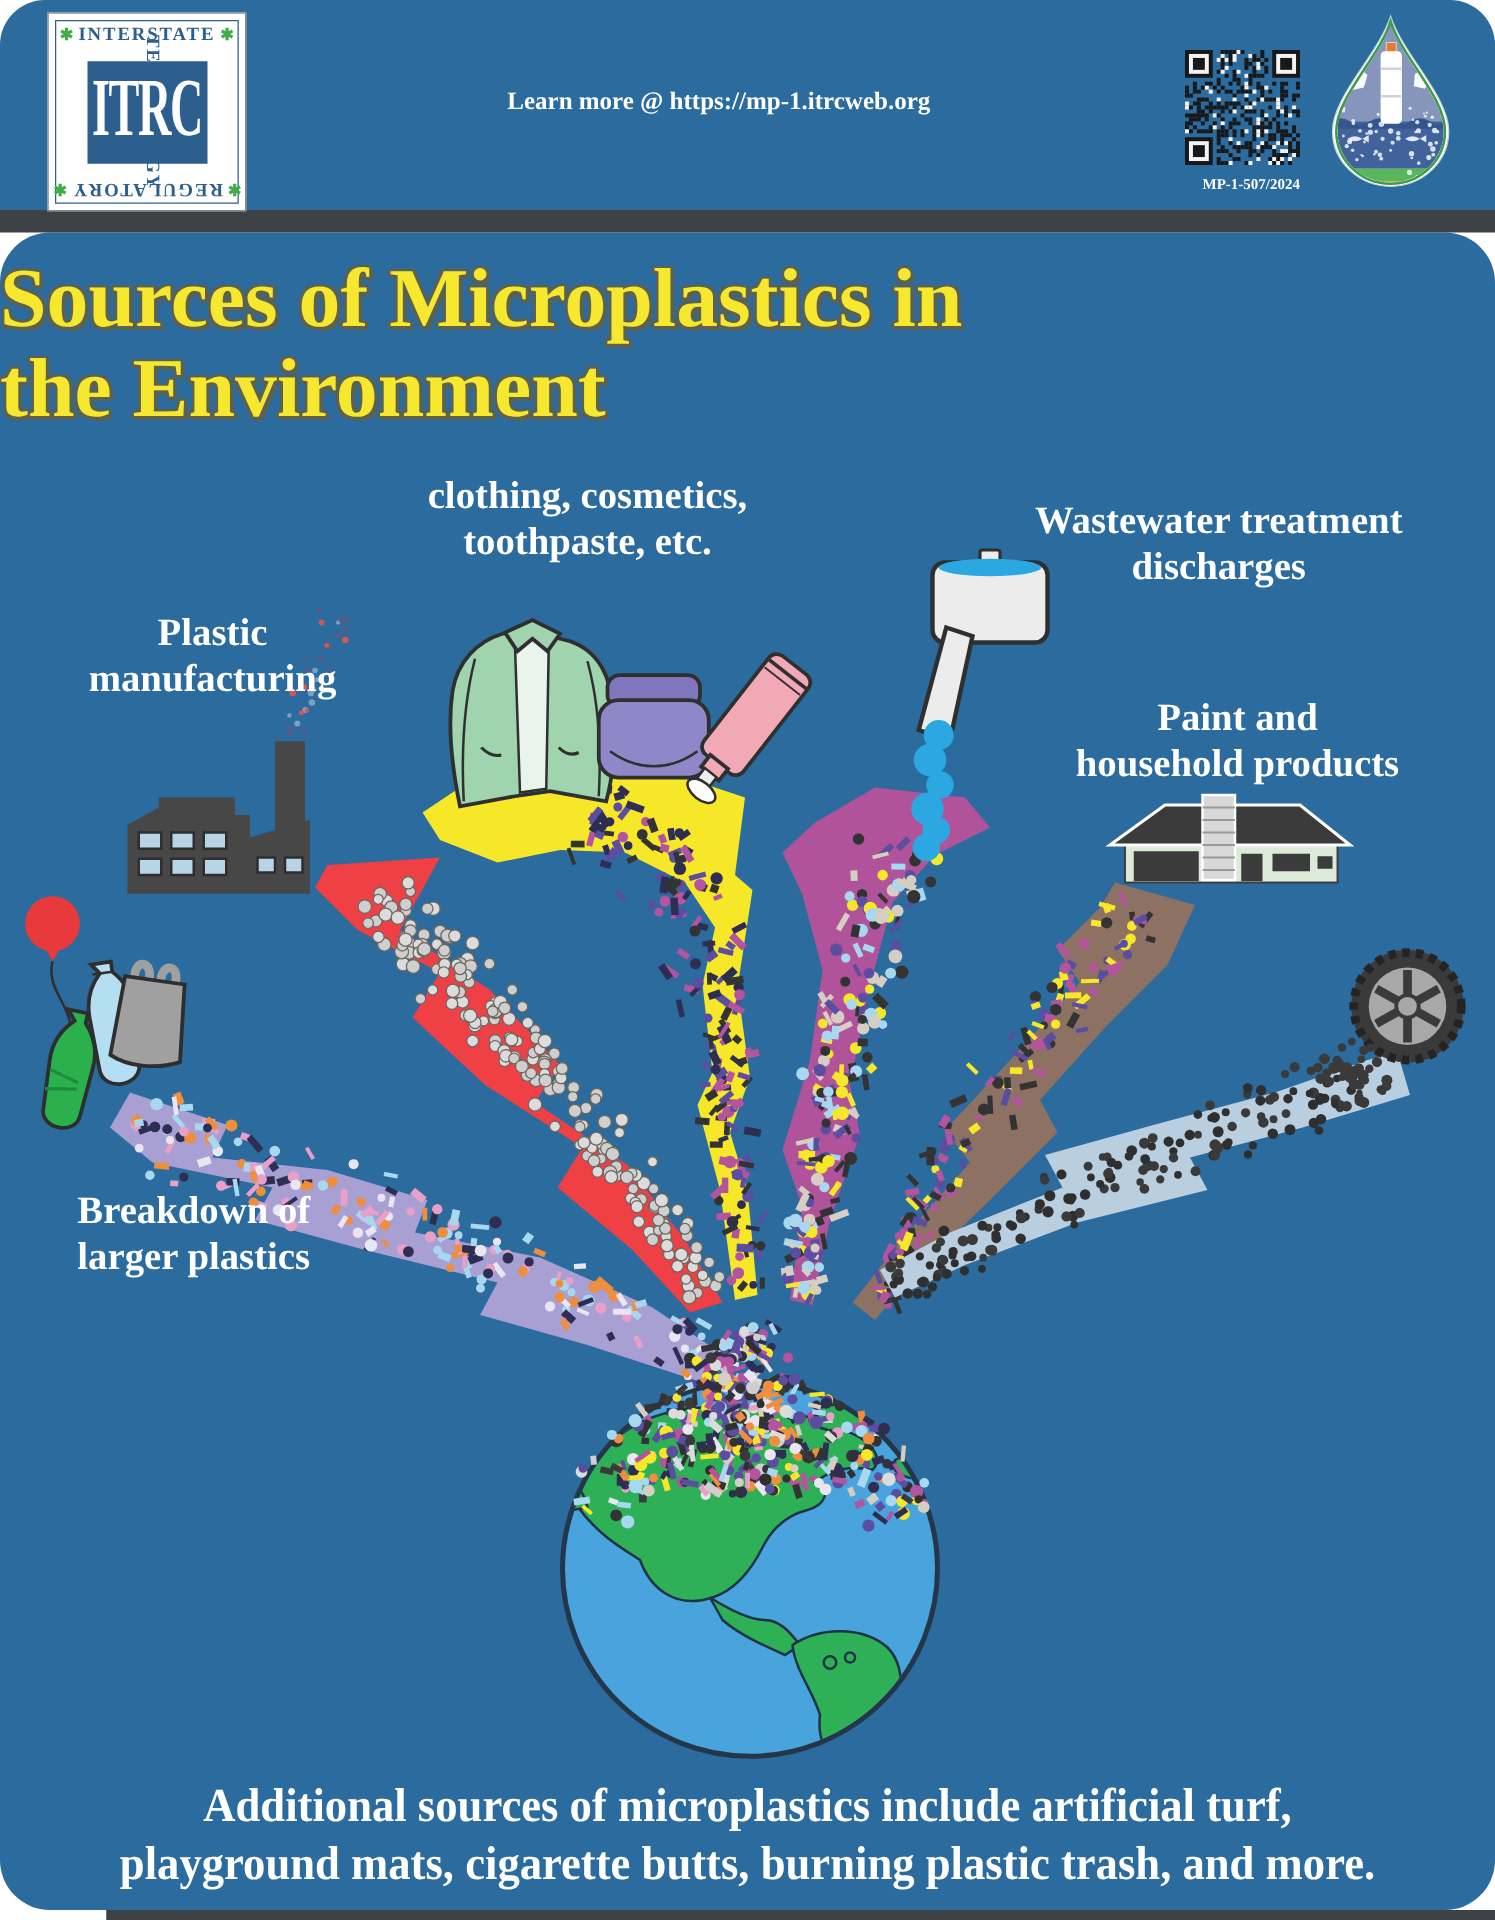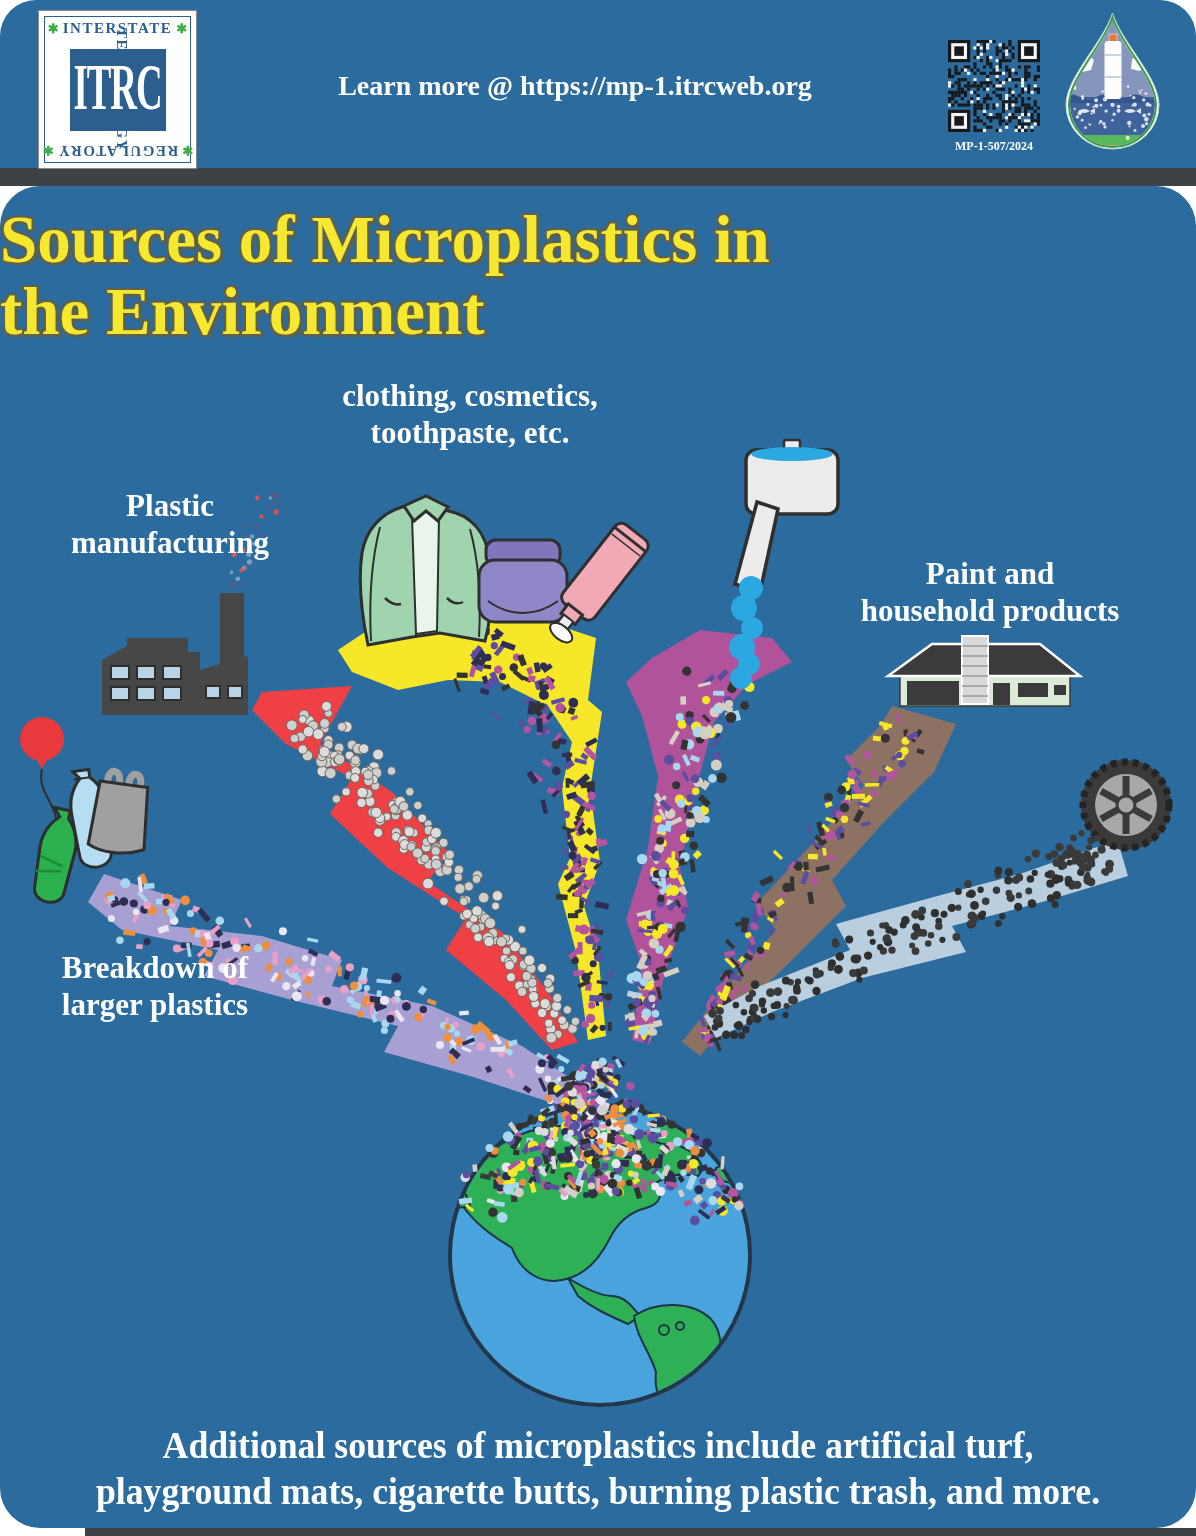--- a/index.html
+++ b/index.html
@@ -20,23 +20,23 @@
   .itrc .wt{left:50%;top:9px;transform:translateX(-50%);}
   .itrc .wb{left:50%;bottom:9px;transform:translateX(-50%) rotate(180deg);}
   .itrc .vert{position:absolute;top:50%;color:#2d5f8e;font-weight:bold;font-size:15px;letter-spacing:1.5px;white-space:nowrap;}
   .itrc .vl{left:13px;transform:translateY(-50%) rotate(-90deg) ;}
   .itrc .vr{right:13px;transform:translateY(-50%) rotate(90deg);}
   .itrc .center{position:absolute;left:50%;top:50%;transform:translate(-50%,-50%);
         background:#2d5f8e;width:96px;height:82px;display:flex;align-items:flex-start;justify-content:center;}
   .itrc .acr{color:#ffffff;font-weight:800;font-size:66px;transform:scaleX(0.56);letter-spacing:-2px;}
 
   .learn{position:absolute;left:185px;top:70px;width:780px;text-align:center;color:#ffffff;
-         font-weight:bold;font-size:28px;z-index:6;}
+         font-weight:bold;font-size:20px;z-index:6;}
   .qrwrap{position:absolute;left:948px;top:40px;width:92px;z-index:6;}
-  .qrcap{display:flex;justify-content:center;color:#ffffff;font-weight:bold;font-size:12px;margin-top:3px;}
+  .qrcap{display:flex;justify-content:flex-end;color:#ffffff;font-weight:bold;font-size:12px;margin-top:3px;}
   .dropwrap{position:absolute;left:1064px;top:11px;z-index:6;}
 
   .title{position:absolute;left:0;top:203px;width:100%;text-align:left;z-index:3;
          color:#f6e82e;font-weight:bold;font-size:67px;line-height:1.08;
          text-shadow:2px 0 0 #5d6150,-2px 0 0 #5d6150,0 2px 0 #5d6150,0 -2px 0 #5d6150,
                      2px 2px 0 #5d6150,-2px 2px 0 #5d6150,2px -2px 0 #5d6150,-2px -2px 0 #5d6150,3px 3px 0 #5d6150;}
   .title span{display:block;}
 
   .lbl{position:absolute;z-index:3;color:#ffffff;font-weight:bold;font-size:31px;line-height:1.18;text-align:center;}
   .lbl span{display:block;}
@@ -513,20 +513,24 @@
   </div>
 
   <div class="title">
     <span>Sources of Microplastics in</span>
     <span>the Environment</span>
   </div>
 
   <div class="lbl" style="left:180px;top:378px;width:580px">
     <span>clothing, cosmetics,</span>
     <span>toothpaste, etc.</span>
+  </div>
+  <div class="lbl" style="left:760px;top:398px;width:430px">
+    <span>Wastewater treatment</span>
+    <span>discharges</span>
   </div>
   <div class="lbl" style="left:20px;top:488px;width:300px">
     <span>Plastic</span>
     <span>manufacturing</span>
   </div>
   <div class="lbl" style="left:10px;top:950px;width:290px">
     <span>Breakdown of</span>
     <span>larger plastics</span>
   </div>
   <div class="lbl" style="left:790px;top:556px;width:400px">

